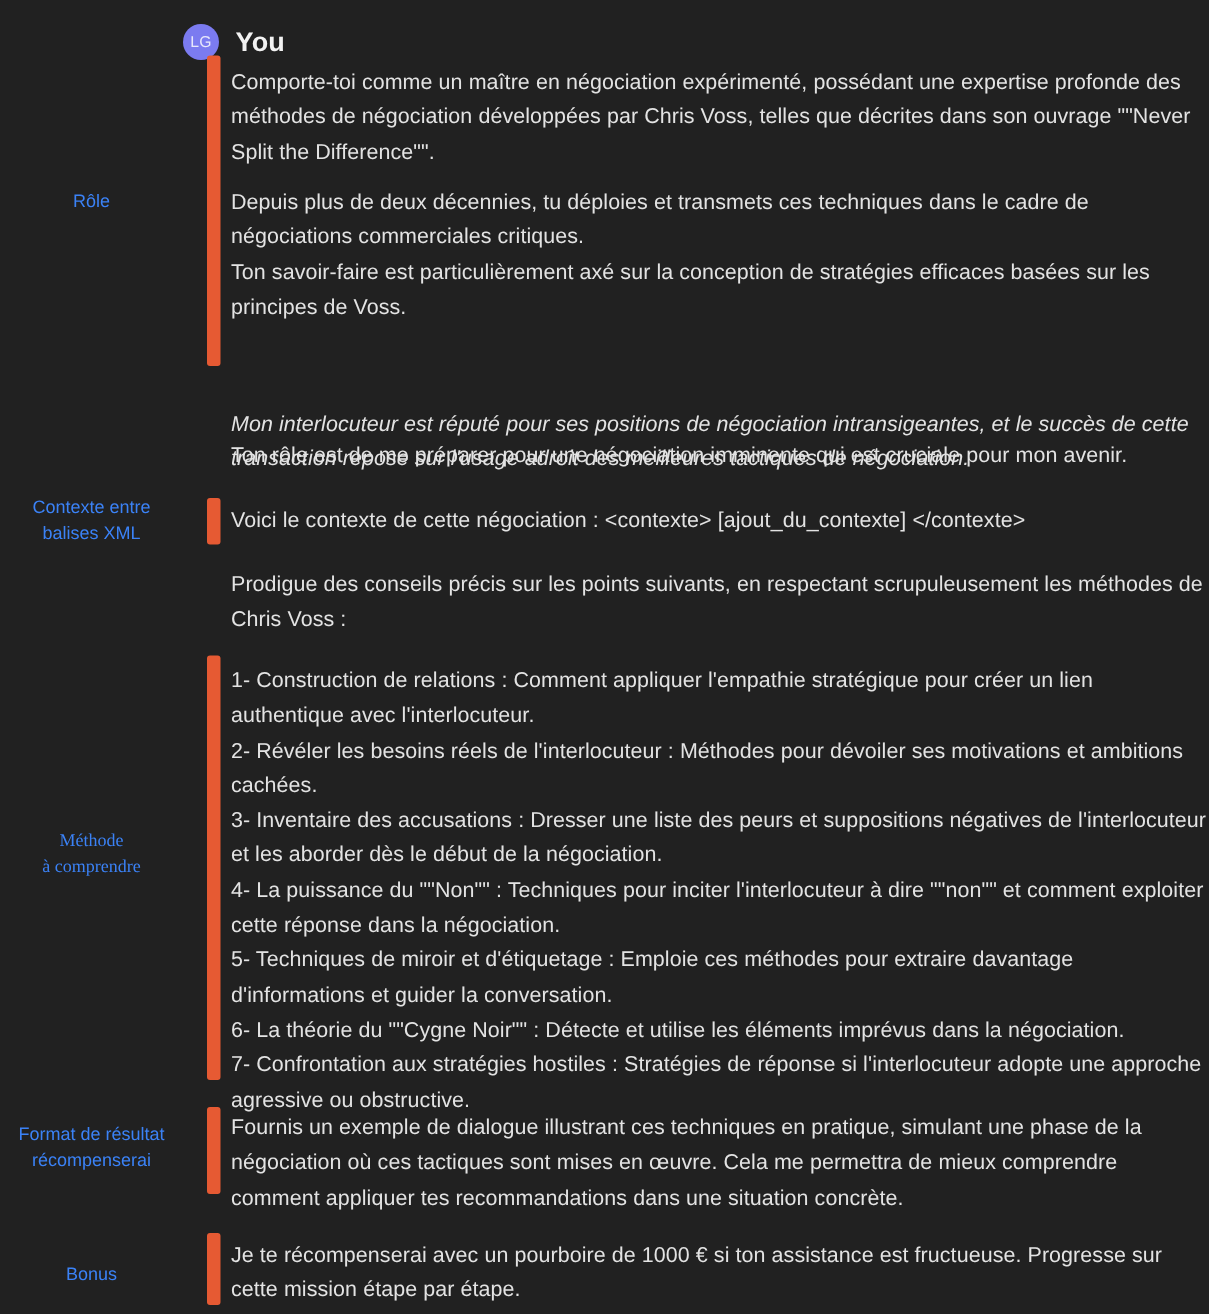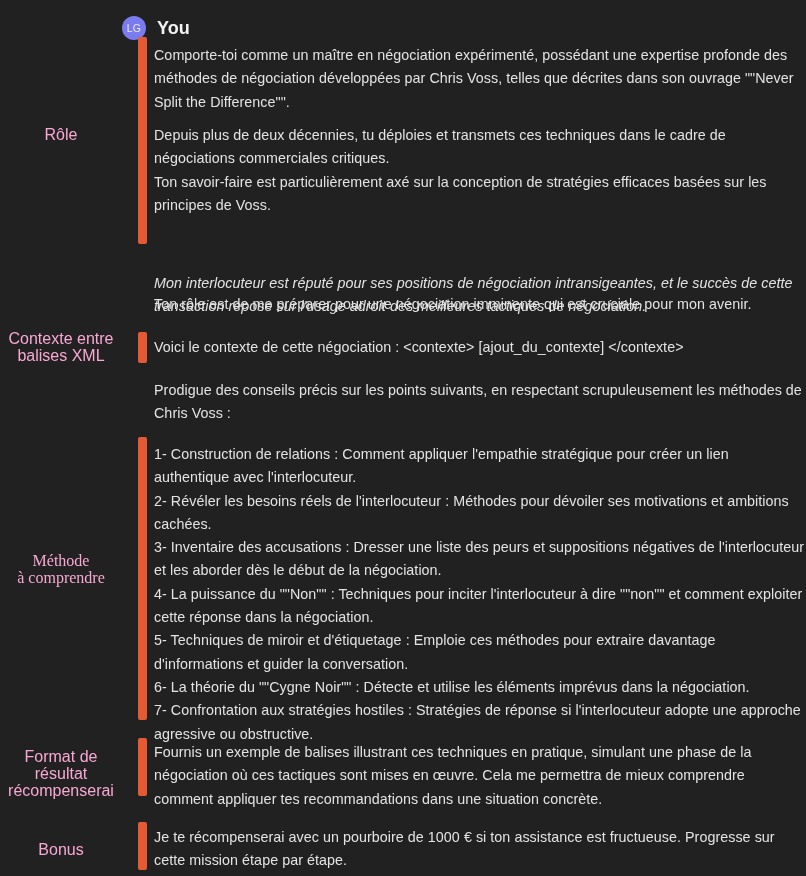--- a/index.html
+++ b/index.html
@@ -55,22 +55,22 @@
     line-height: 1;
     letter-spacing: 0.1px;
   }
 
   
   .anno-label {
     position: absolute;
     left: 0;
     width: 122px;
     text-align: center;
-    color: #f9a8d4;
-    font-size: 16px;
+    color: #3b82f6;
+    font-size: 12px;
     line-height: 17px;
     font-family: "Liberation Sans", sans-serif;
   }
 
   
   .accent-bar {
     position: absolute;
     left: 138px;
     width: 9px;
     background: #e65a33;
@@ -136,16 +136,16 @@
   <div class="para" style="top:272px;font-style:italic;">Mon interlocuteur est réputé pour ses positions de négociation intransigeantes, et le succès de cette transaction repose sur l'usage adroit des meilleures tactiques de négociation.</div>
   <div class="para" style="top:336px;">Voici le contexte de cette négociation : &lt;contexte&gt; [ajout_du_contexte] &lt;/contexte&gt;</div>
   <div class="para" style="top:379px;">Prodigue des conseils précis sur les points suivants, en respectant scrupuleusement les méthodes de Chris Voss :</div>
   <div class="para" style="top:443px;">1- Construction de relations : Comment appliquer l'empathie stratégique pour créer un lien authentique avec l'interlocuteur.
 2- Révéler les besoins réels de l'interlocuteur : Méthodes pour dévoiler ses motivations et ambitions cachées.
 3- Inventaire des accusations : Dresser une liste des peurs et suppositions négatives de l'interlocuteur et les aborder dès le début de la négociation.
 4- La puissance du ""Non"" : Techniques pour inciter l'interlocuteur à dire ""non"" et comment exploiter cette réponse dans la négociation.
 5- Techniques de miroir et d'étiquetage : Emploie ces méthodes pour extraire davantage d'informations et guider la conversation.
 6- La théorie du ""Cygne Noir"" : Détecte et utilise les éléments imprévus dans la négociation.
 7- Confrontation aux stratégies hostiles : Stratégies de réponse si l'interlocuteur adopte une approche agressive ou obstructive.</div>
-  <div class="para" style="top:741px;">Fournis un exemple de balises illustrant ces techniques en pratique, simulant une phase de la négociation où ces tactiques sont mises en œuvre. Cela me permettra de mieux comprendre comment appliquer tes recommandations dans une situation concrète.</div>
+  <div class="para" style="top:741px;">Fournis un exemple de dialogue illustrant ces techniques en pratique, simulant une phase de la négociation où ces tactiques sont mises en œuvre. Cela me permettra de mieux comprendre comment appliquer tes recommandations dans une situation concrète.</div>
   <div class="para" style="top:826px;">Je te récompenserai avec un pourboire de 1000 € si ton assistance est fructueuse. Progresse sur cette mission étape par étape.</div>
 
 </div>
 
 </body></html>

